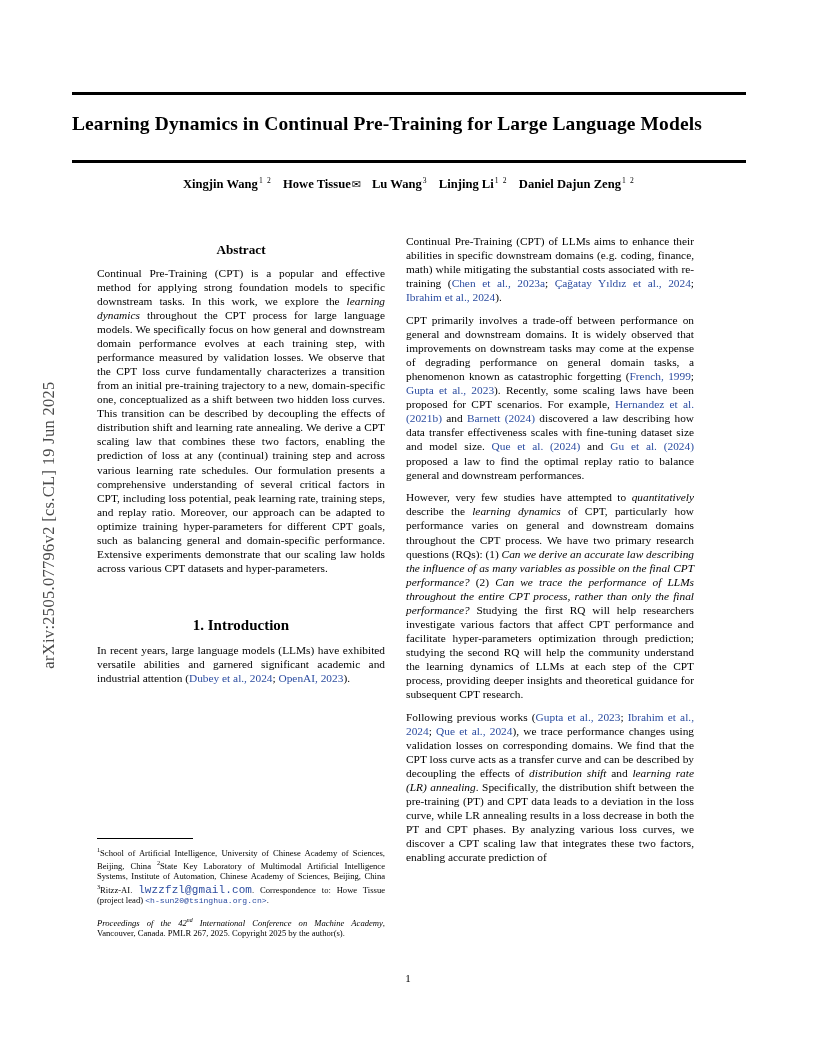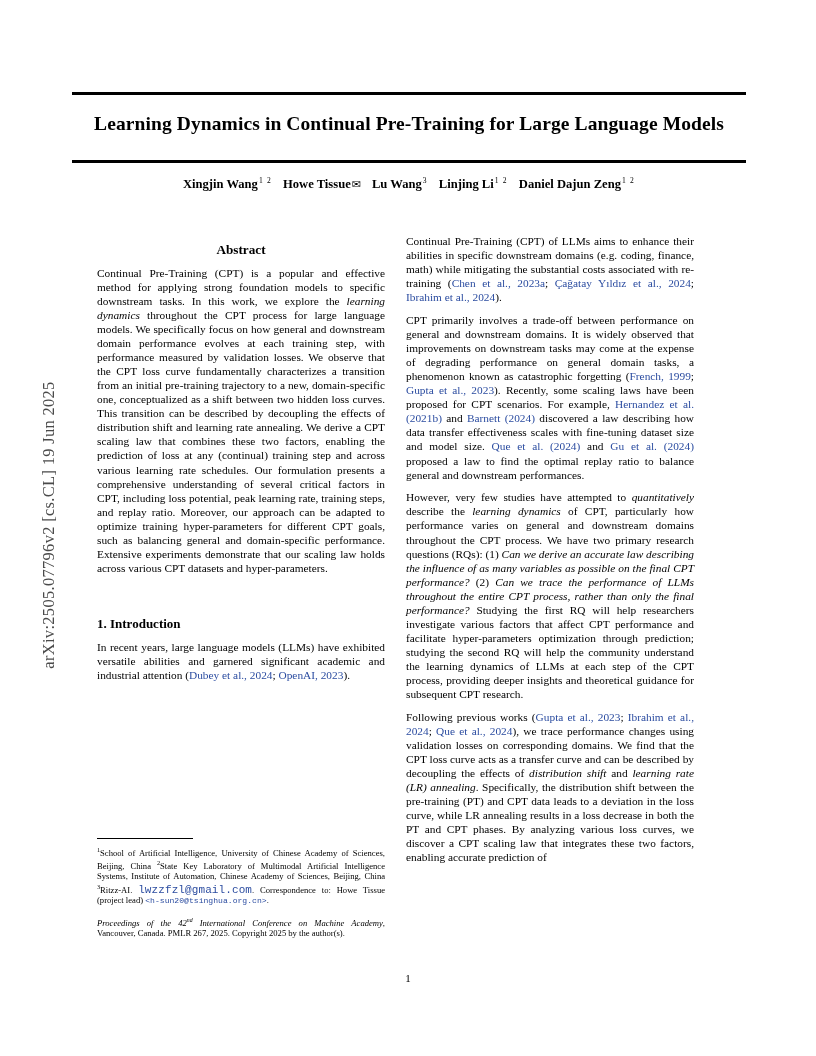--- a/index.html
+++ b/index.html
@@ -42,21 +42,20 @@
     background: #000000;
   }
   .rule-top { top: 92px; height: 2.6px; }
   .rule-bottom { top: 160px; height: 2.6px; }
 
   .paper-title {
     position: absolute;
     left: 72px;
     top: 112px;
     width: 674px;
-    text-align: center;
     font-size: 19.5px;
     font-weight: bold;
     letter-spacing: 0.1px;
     line-height: 1.2;
   }
 
   .authors {
     position: absolute;
     left: 72px;
     top: 176px;
@@ -103,24 +102,24 @@
 
   .abstract-head {
     text-align: center;
     font-size: 13.2px;
     font-weight: bold;
     margin: 0 0 8px 0;
     line-height: 1.2;
   }
 
   .section-head {
-    font-size: 13px;
+    font-size: 15px;
     font-weight: bold;
     margin: 0 0 9px 0;
-    text-align: left;
+    text-align: center;
     line-height: 1.2;
   }
   .spacer-before-section { height: 32px; }
 
   .cite { color: #2b4ca0; }
   em, .it { font-style: italic; }
 
   
   .footnote {
     position: absolute;

